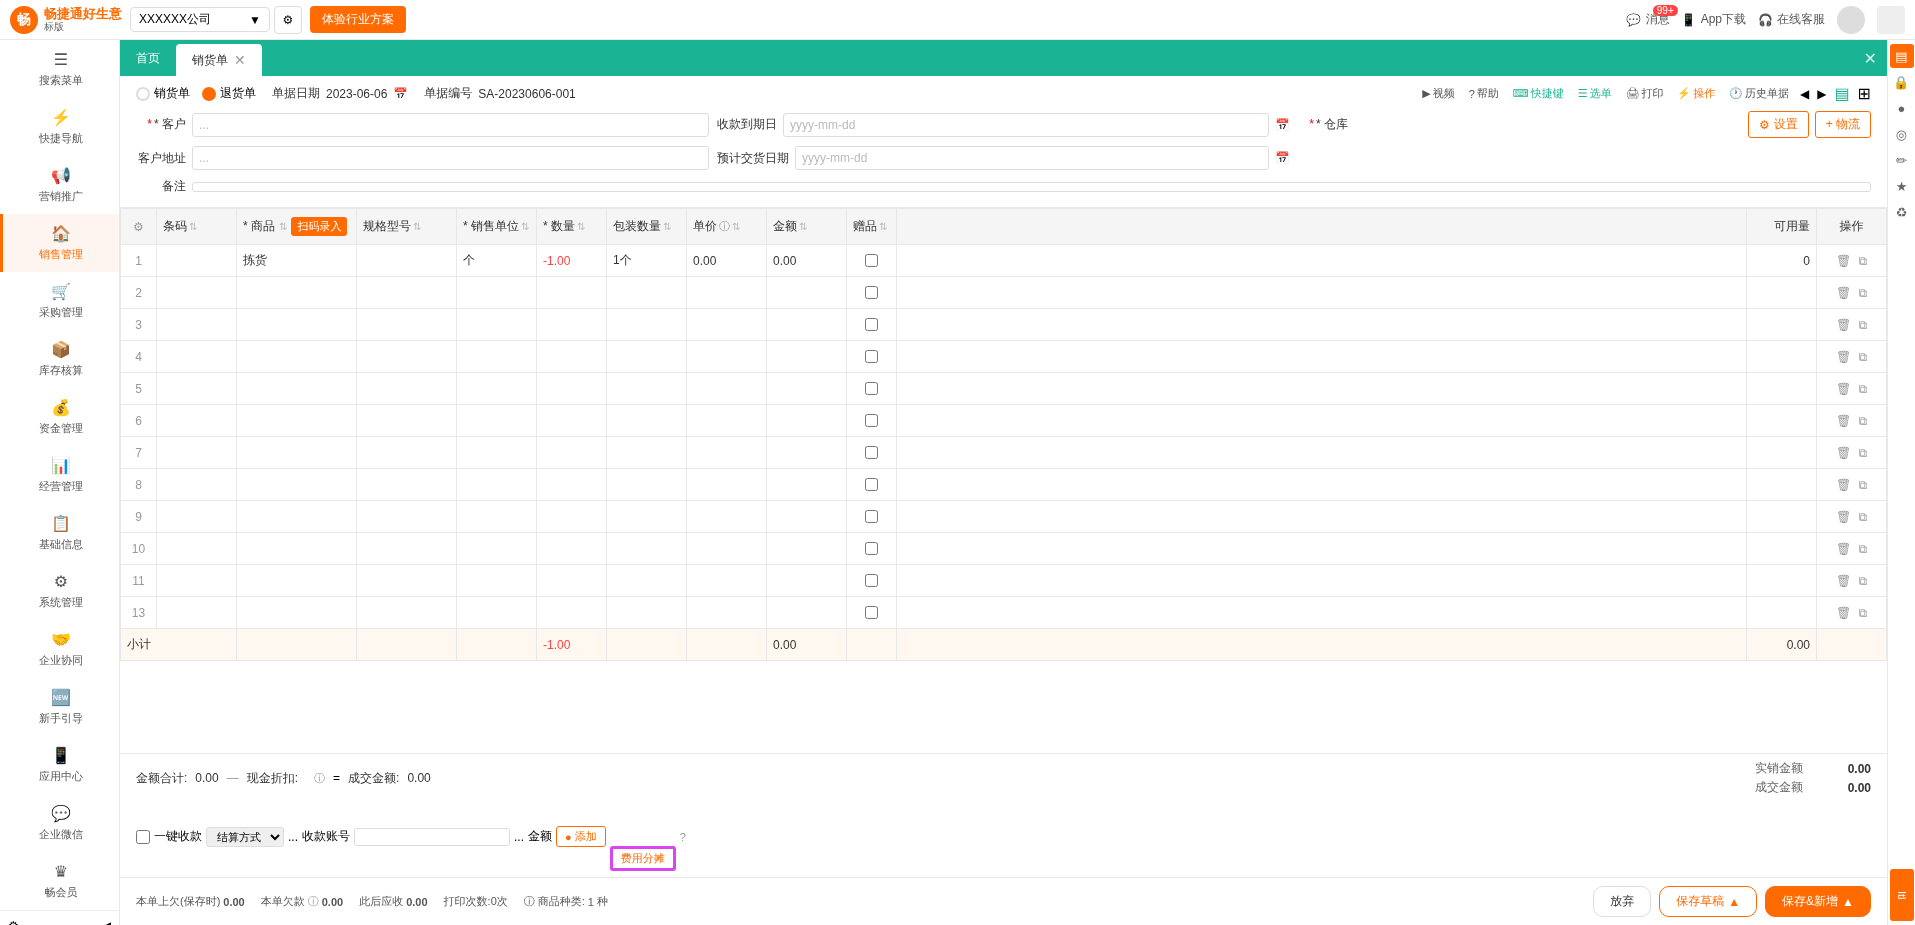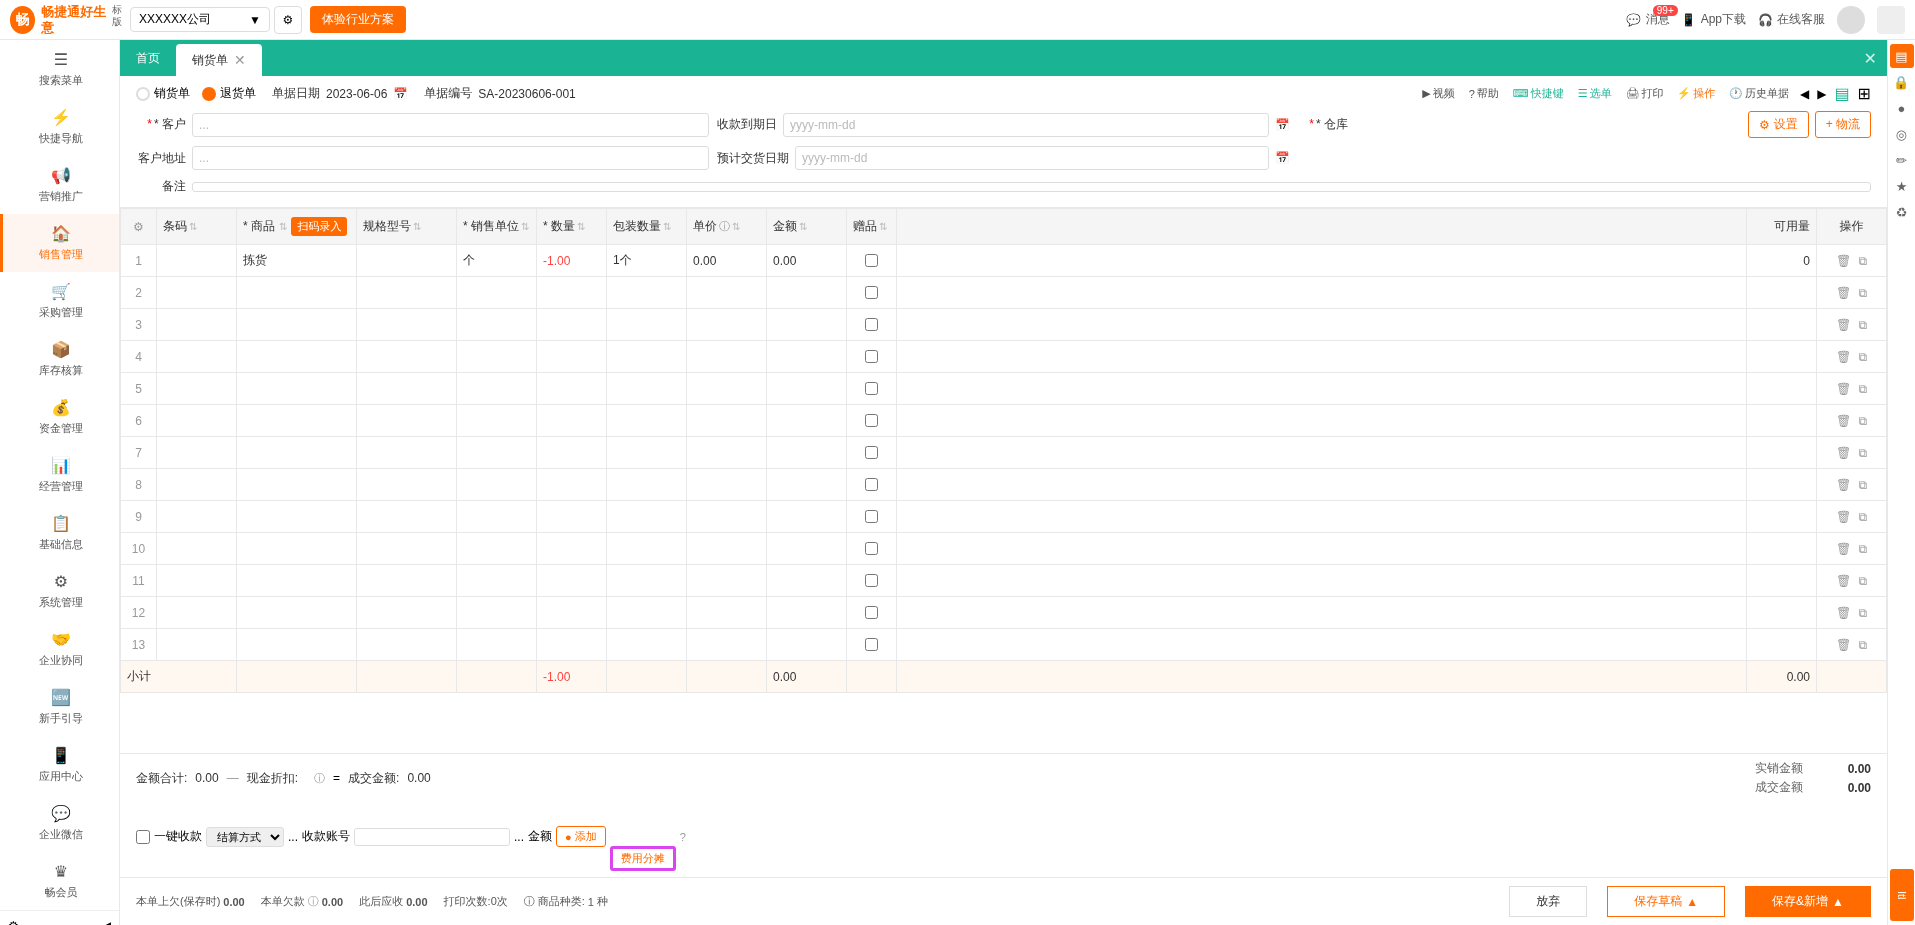--- a/index.html
+++ b/index.html
@@ -2,21 +2,21 @@
 <html><head>
   <meta charset="utf-8">
   <style>
     * { box-sizing: border-box; margin: 0; padding: 0; }
     body { font-family: 'Microsoft YaHei', Arial, sans-serif; font-size: 12px; background: #f5f5f5; overflow: hidden; height: 925px; display: flex; flex-direction: column; }
 
     
     .top-bar { height: 40px; background: #fff; display: flex; align-items: center; padding: 0 10px; border-bottom: 1px solid #e8e8e8; flex-shrink: 0; }
     .logo-area { display: flex; align-items: center; gap: 6px; color: #ff6b00; font-weight: bold; font-size: 13px; width: 120px; }
     .logo-icon { width: 28px; height: 28px; background: #ff6b00; border-radius: 50%; display: flex; align-items: center; justify-content: center; color: white; font-size: 14px; }
-    .logo-text { display: flex; line-height: 1.2; }
+    .logo-text { display: flex; flex-direction: column; line-height: 1.2; }
     .logo-sub { font-size: 10px; color: #666; font-weight: normal; }
     .company-selector { display: flex; align-items: center; gap: 4px; border: 1px solid #ddd; border-radius: 4px; padding: 3px 8px; cursor: pointer; min-width: 140px; }
     .company-name { flex: 1; font-size: 12px; }
     .trial-btn { background: #ff6b00; color: white; border: none; border-radius: 4px; padding: 5px 12px; cursor: pointer; font-size: 12px; margin-left: 8px; }
     .gear-btn { width: 28px; height: 28px; border: 1px solid #ddd; border-radius: 4px; display: flex; align-items: center; justify-content: center; cursor: pointer; margin-left: 4px; }
     .top-right { margin-left: auto; display: flex; align-items: center; gap: 12px; }
     .top-right-item { display: flex; align-items: center; gap: 4px; cursor: pointer; color: #555; font-size: 12px; position: relative; }
     .badge { background: #ff4444; color: white; border-radius: 10px; padding: 0 4px; font-size: 10px; position: absolute; top: -6px; right: -8px; }
     .avatar { width: 28px; height: 28px; background: #ddd; border-radius: 50%; }
 
@@ -97,21 +97,21 @@
     .summary-right { margin-left: auto; display: flex; flex-direction: column; align-items: flex-end; gap: 2px; }
     .summary-row { display: flex; gap: 8px; align-items: center; font-size: 12px; }
     .summary-label { color: #666; }
     .summary-value { color: #333; font-weight: bold; min-width: 60px; text-align: right; }
 
     
     .footer-bar { background: #fff; padding: 8px 16px; border-top: 1px solid #e8e8e8; display: flex; align-items: center; flex-shrink: 0; }
     .footer-info { display: flex; align-items: center; gap: 16px; font-size: 11px; color: #555; }
     .footer-info span { display: flex; align-items: center; gap: 3px; }
     .footer-actions { margin-left: auto; display: flex; align-items: center; gap: 8px; }
-    .footer-btn { border: 1px solid #ddd; background: #fff; border-radius: 0; padding: 6px 26px; cursor: pointer; font-size: 12px; color: #333; margin-left: 12px; }
+    .footer-btn { border: 1px solid #ddd; background: #fff; border-radius: 10px; padding: 6px 16px; cursor: pointer; font-size: 12px; color: #333; }
     .footer-btn.save-draft { border-color: #ff6b00; color: #ff6b00; display: flex; align-items: center; gap: 4px; }
     .footer-btn.save-new { background: #ff6b00; color: #fff; border-color: #ff6b00; display: flex; align-items: center; gap: 4px; }
 
     
     .right-toolbar { width: 28px; background: #fff; border-left: 1px solid #e8e8e8; display: flex; flex-direction: column; align-items: center; padding: 4px 0; gap: 2px; flex-shrink: 0; }
     .rt-btn { width: 24px; height: 24px; border-radius: 3px; display: flex; align-items: center; justify-content: center; cursor: pointer; font-size: 13px; color: #666; }
     .rt-btn.active { background: #ff6b00; color: white; }
 
     .scan-btn { background: #ff6b00; color: white; border: none; border-radius: 3px; padding: 2px 6px; font-size: 11px; cursor: pointer; }
     .th-sort { display: flex; align-items: center; gap: 2px; }
@@ -650,42 +650,20 @@
                 </div>
     </td>
     <td style="flex:1; min-width:200px;"></td>
     <td class="col-available"></td>
     <td class="col-ops">
       <span style="cursor:pointer; color:#999; margin-right:4px;">🗑</span>
       <span style="cursor:pointer; color:#999;">⧉</span>
     </td>
   </tr>
             <tr>
-    <td class="col-seq">12</td>
-    <td class="col-barcode"></td>
-    <td class="col-product"></td>
-    <td class="col-spec"></td>
-    <td class="col-unit"></td>
-    <td class="col-qty "></td>
-    <td class="col-pkgqty"></td>
-    <td class="col-price"></td>
-    <td class="col-amount"></td>
-    <td class="col-gift">
-      <div class="checkbox-cell">
-                  <input type="checkbox" style="">
-                </div>
-    </td>
-    <td style="flex:1; min-width:200px;"></td>
-    <td class="col-available"></td>
-    <td class="col-ops">
-      <span style="cursor:pointer; color:#999; margin-right:4px;">🗑</span>
-      <span style="cursor:pointer; color:#999;">⧉</span>
-    </td>
-  </tr>
-            <tr>
     <td class="col-seq">13</td>
     <td class="col-barcode"></td>
     <td class="col-product"></td>
     <td class="col-spec"></td>
     <td class="col-unit"></td>
     <td class="col-qty "></td>
     <td class="col-pkgqty"></td>
     <td class="col-price"></td>
     <td class="col-amount"></td>
     <td class="col-gift">

